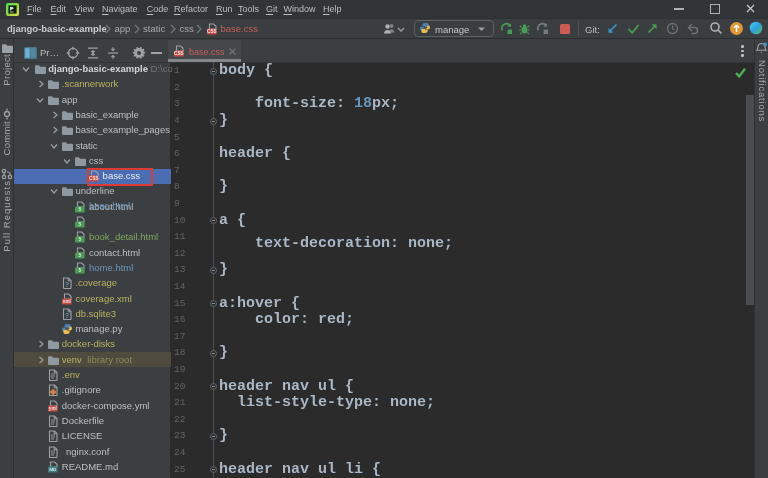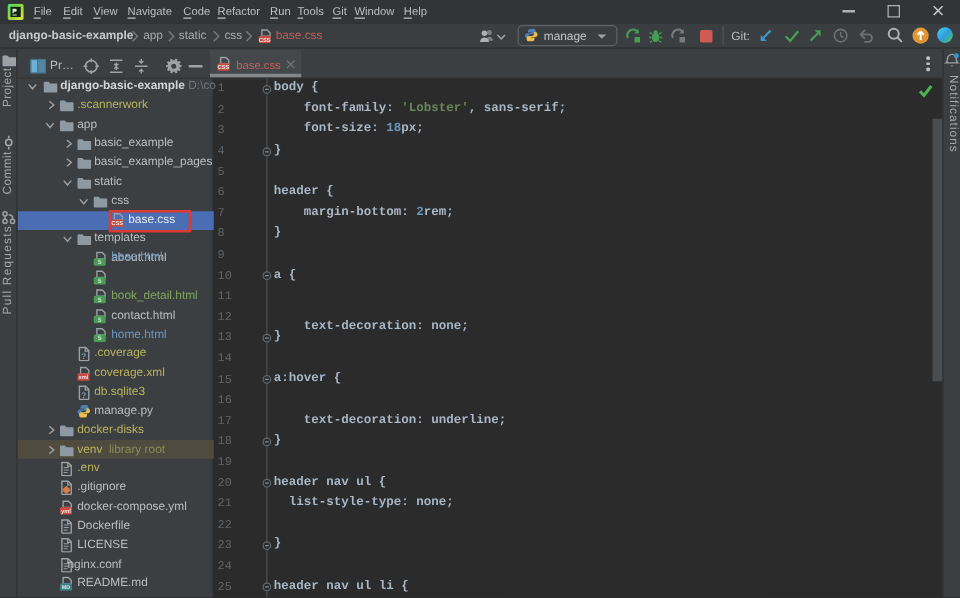--- a/index.html
+++ b/index.html
@@ -1,19 +1,19 @@
 <!DOCTYPE html>
 <html><head><meta charset="utf-8"><style>
 *{margin:0;padding:0}
 html,body{width:768px;height:478px;overflow:hidden;background:#2b2b2b}
 #root{position:relative;width:768px;height:478px;font-family:"Liberation Sans",sans-serif;overflow:hidden}
 .mi{position:absolute;top:4px;font-size:9px;color:#bdbfc1}
 .mi u{text-decoration-thickness:1px;text-underline-offset:1.5px}
 .tl{position:absolute;font-size:9.5px;white-space:nowrap}
-.cl{position:absolute;left:219px;font-family:"Liberation Mono",monospace;font-size:10px;font-weight:bold;line-height:16.6px;height:16.6px;white-space:pre;color:#a9b7c6}
+.cl{position:absolute;left:219px;font-family:"Liberation Mono",monospace;font-size:15px;font-weight:bold;line-height:16.6px;height:16.6px;white-space:pre;color:#a9b7c6}
 .ln{position:absolute;left:174px;font-family:"Liberation Mono",monospace;font-size:9.5px;line-height:16.6px;height:16.6px;color:#606366}
 </style></head><body>
 <div id="root">
 <div style="position:absolute;left:0;top:0;width:768px;height:478px;background:#3c3f41"></div>
 <div style="position:absolute;left:171px;top:62px;width:583px;height:416px;background:#2b2b2b"></div>
 <div style="position:absolute;left:14px;top:62px;width:157px;height:416px;background:#3c3f41"></div>
 <div style="position:absolute;left:170px;top:39px;width:1px;height:439px;background:#282a2c"></div>
 <div style="position:absolute;left:0;top:0;width:768px;height:18px;background:#323537">
       <svg width="13" height="13" viewBox="0 0 13 13" style="position:absolute;left:6px;top:3px">
         <defs>
@@ -237,21 +237,21 @@
       <rect x="1" y="5.6" width="9.6" height="6" rx="1.2" fill="#c64b42"></rect>
       <text x="5.8" y="10.3" font-family="Liberation Sans" font-size="4.6" font-weight="bold" fill="#e8e8e8" text-anchor="middle">CSS</text>
     </svg>
     <div class="tl" style="left:102.6px;top:170.1px"><span style="color:#e8eaec">base.css</span></div>
     <svg width="12" height="12" viewBox="0 0 12 12" style="position:absolute;left:47.599999999999994px;top:185.4px">
       <path d="M3 4.5L6 8 9 4.5" fill="none" stroke="#9da0a2" stroke-width="1.2"></path>
     </svg>
     <svg width="12" height="12" viewBox="0 0 12 12" style="position:absolute;left:60.8px;top:185.4px">
       <path d="M1 3.2c0-.5.4-.9.9-.9h3l1.3 1.5h4.9c.5 0 .9.4.9.9v5.4c0 .5-.4.9-.9.9H1.9c-.5 0-.9-.4-.9-.9z" fill="#8f99a1"></path>
     </svg>
-    <div class="tl" style="left:75.4px;top:185.4px"><span style="color:#bdbfc1">templates</span></div>
+    <div class="tl" style="left:75.4px;top:185.4px"><span style="color:#bdbfc1">underline</span></div>
     <svg width="12" height="12" viewBox="0 0 12 12" style="position:absolute;left:74.4px;top:200.70000000000002px">
       <path d="M3.5 1h4.2L10 3.3V6H3.5z" fill="none" stroke="#9aa1a7" stroke-width="1.1"></path>
       <rect x="1" y="5.6" width="9.6" height="6" rx="1.2" fill="#499c54"></rect>
       <text x="5.8" y="10.4" font-family="Liberation Sans" font-size="5" font-weight="bold" fill="#dfe4df" text-anchor="middle">5</text>
     </svg>
     <div class="tl" style="left:89.0px;top:200.7px"><span style="color:#bdbfc1">about.html</span></div>
     <svg width="12" height="12" viewBox="0 0 12 12" style="position:absolute;left:74.4px;top:216.0px">
       <path d="M3.5 1h4.2L10 3.3V6H3.5z" fill="none" stroke="#9aa1a7" stroke-width="1.1"></path>
       <rect x="1" y="5.6" width="9.6" height="6" rx="1.2" fill="#499c54"></rect>
       <text x="5.8" y="10.4" font-family="Liberation Sans" font-size="5" font-weight="bold" fill="#dfe4df" text-anchor="middle">5</text>
@@ -341,60 +341,58 @@
       <path d="M2.5 1h5L10 3.5V11a.6.6 0 01-.6.6H3.1a.6.6 0 01-.6-.6z" fill="none" stroke="#9aa1a7" stroke-width="1.1"></path>
       <path d="M7.2 1v2.8H10" fill="none" stroke="#9aa1a7" stroke-width="1"></path>
       <path d="M4 5h4M4 7h4M4 9h3" stroke="#9aa1a7" stroke-width="0.9"></path>
     </svg>
     <div class="tl" style="left:61.800000000000004px;top:430.2px"><span style="color:#bdbfc1">LICENSE</span></div>
     <svg width="12" height="12" viewBox="0 0 12 12" style="position:absolute;left:47.2px;top:445.5px">
       <path d="M2.5 1h5L10 3.5V11a.6.6 0 01-.6.6H3.1a.6.6 0 01-.6-.6z" fill="none" stroke="#9aa1a7" stroke-width="1.1"></path>
       <path d="M7.2 1v2.8H10" fill="none" stroke="#9aa1a7" stroke-width="1"></path>
       <path d="M4 5h4M4 7h4M4 9h3" stroke="#9aa1a7" stroke-width="0.9"></path>
     </svg>
-    <div class="tl" style="left:54px;top:445.5px"><span style="color:#bdbfc1">nginx.conf</span></div>
+    <div class="tl" style="left:66px;top:445.5px"><span style="color:#bdbfc1">nginx.conf</span></div>
     <svg width="12" height="12" viewBox="0 0 12 12" style="position:absolute;left:47.2px;top:460.8px">
       <path d="M3.5 1h4.2L10 3.3V6H3.5z" fill="none" stroke="#9aa1a7" stroke-width="1.1"></path>
       <rect x="1" y="5.6" width="9.6" height="6" rx="1.2" fill="#3d7e84"></rect>
       <text x="5.8" y="10.3" font-family="Liberation Sans" font-size="4.4" font-weight="bold" fill="#dfe4e4" text-anchor="middle">MD</text>
     </svg>
     <div class="tl" style="left:61.800000000000004px;top:460.8px"><span style="color:#bdbfc1">README.md</span></div>
     <div style="position:absolute;left:87px;top:167.5px;width:66px;height:18px;border:2.5px solid #dc3a33;box-sizing:border-box"></div>
 <div style="position:absolute;left:212.5px;top:62px;width:1px;height:416px;background:#4b4f52"></div>
     <div class="cl" style="top:63.2px">body {</div>
     <div class="ln" style="top:63.2px">1</div>
-    <div class="cl" style="top:79.8px">    font-family: <span style="color:#6a8759">'Lobster'</span>, sans-serif;</div>
     <div class="ln" style="top:79.8px">2</div>
     <div class="cl" style="top:96.4px">    font-size: <span style="color:#6897bb">18</span>px;</div>
     <div class="ln" style="top:96.4px">3</div>
     <div class="cl" style="top:113.0px">}</div>
     <div class="ln" style="top:113.0px">4</div>
     <div class="cl" style="top:129.6px"></div>
     <div class="ln" style="top:129.6px">5</div>
     <div class="cl" style="top:146.2px">header {</div>
     <div class="ln" style="top:146.2px">6</div>
-    <div class="cl" style="top:162.8px">    margin-bottom: <span style="color:#6897bb">2</span>rem;</div>
     <div class="ln" style="top:162.8px">7</div>
     <div class="cl" style="top:179.4px">}</div>
     <div class="ln" style="top:179.4px">8</div>
     <div class="cl" style="top:196.0px"></div>
     <div class="ln" style="top:196.0px">9</div>
     <div class="cl" style="top:212.6px">a {</div>
     <div class="ln" style="top:212.6px">10</div>
     <div class="ln" style="top:229.2px">11</div>
-    <div class="cl" style="top:254px">    text-decoration: none;</div>
+    <div class="cl" style="top:236px">    text-decoration: none;</div>
     <div class="ln" style="top:245.8px">12</div>
     <div class="cl" style="top:262.4px">}</div>
     <div class="ln" style="top:262.4px">13</div>
     <div class="cl" style="top:279.0px"></div>
     <div class="ln" style="top:279.0px">14</div>
     <div class="cl" style="top:295.6px">a:hover {</div>
     <div class="ln" style="top:295.6px">15</div>
+    <div class="cl" style="top:312.2px">    color: red;</div>
     <div class="ln" style="top:312.2px">16</div>
-    <div class="cl" style="top:328.8px">    text-decoration: underline;</div>
     <div class="ln" style="top:328.8px">17</div>
     <div class="cl" style="top:345.4px">}</div>
     <div class="ln" style="top:345.4px">18</div>
     <div class="cl" style="top:362.0px"></div>
     <div class="ln" style="top:362.0px">19</div>
     <div class="cl" style="top:378.6px">header nav ul {</div>
     <div class="ln" style="top:378.6px">20</div>
     <div class="cl" style="top:395.2px">  list-style-type: none;</div>
     <div class="ln" style="top:395.2px">21</div>
     <div class="ln" style="top:411.8px">22</div>

